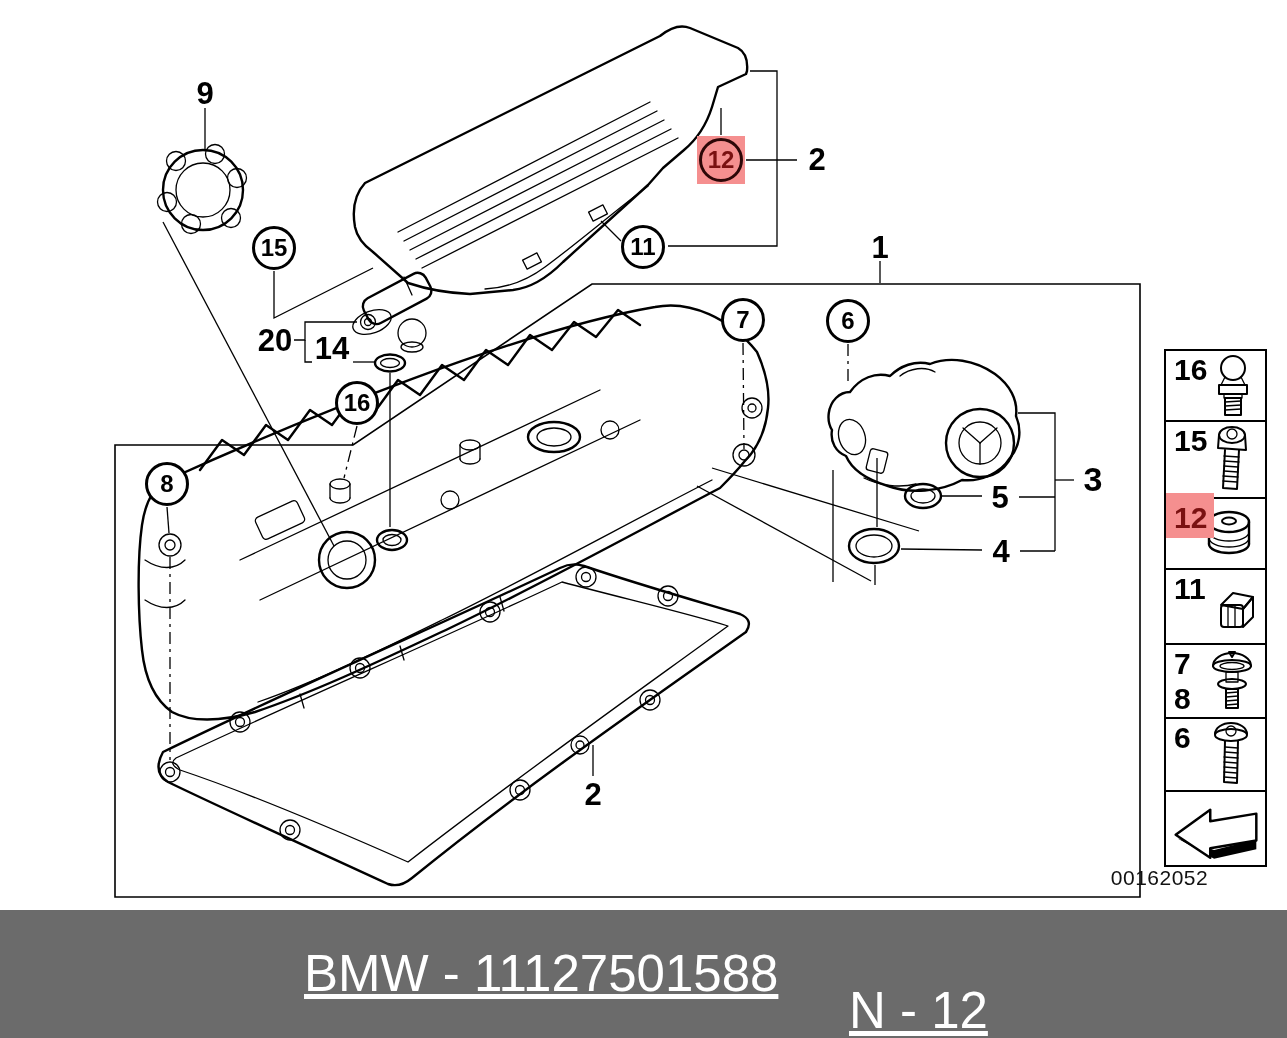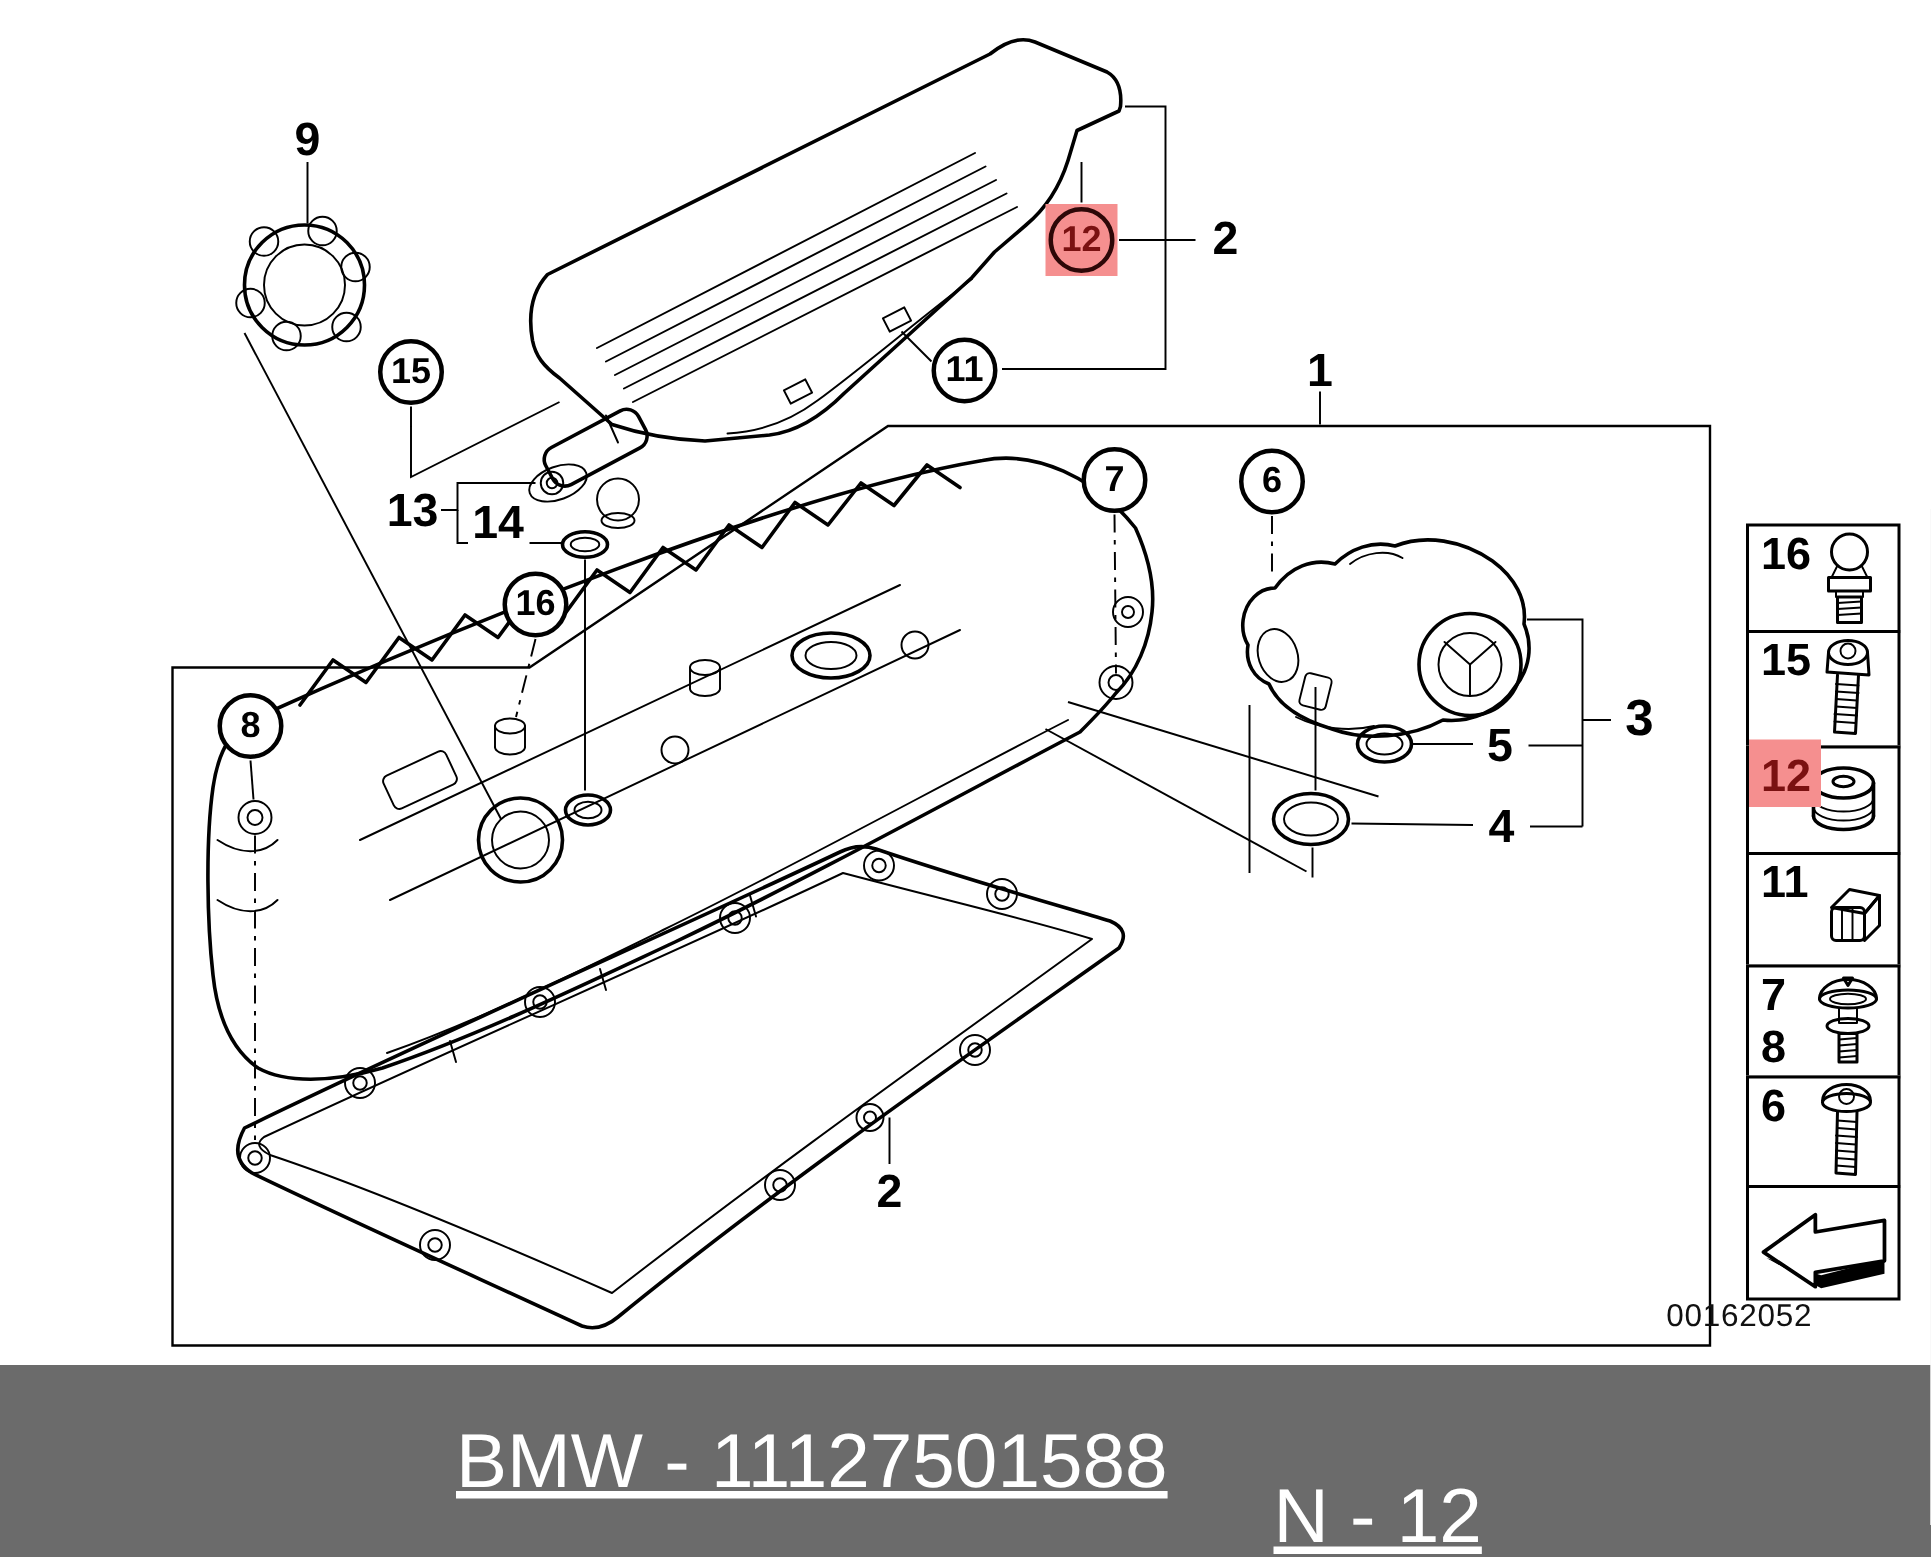--- a/index.html
+++ b/index.html
@@ -223,21 +223,21 @@
       <line class="sl" x1="712" y1="468" x2="919" y2="531"></line>
       <line class="sl" x1="697" y1="486" x2="871" y2="581"></line>
       <line class="sl" x1="833" y1="470" x2="833" y2="582"></line>
       <line class="sl" x1="877" y1="458" x2="877" y2="527"></line>
       <line class="sl" x1="875" y1="565" x2="875" y2="585"></line>
     </g>
   </svg>
 
   <div>
     <div class="plain-label" style="left:205px;top:93px">9</div>
-    <div class="plain-label" style="left:275px;top:340px">13</div>
+    <div class="plain-label" style="left:275px;top:340px">20</div>
     <div class="plain-label" style="left:332px;top:348px">14</div>
     <div class="plain-label" style="left:817px;top:159px">2</div>
     <div class="plain-label" style="left:880px;top:247px">1</div>
     <div class="plain-label" style="left:1093px;top:479px;font-size:34px">3</div>
     <div class="plain-label" style="left:1000px;top:497px">5</div>
     <div class="plain-label" style="left:1001px;top:551px">4</div>
     <div class="plain-label" style="left:593px;top:794px">2</div>
 
     <div class="circle-label" style="left:274px;top:248px">15</div>
     <div class="circle-label" style="left:357px;top:403px">16</div>

